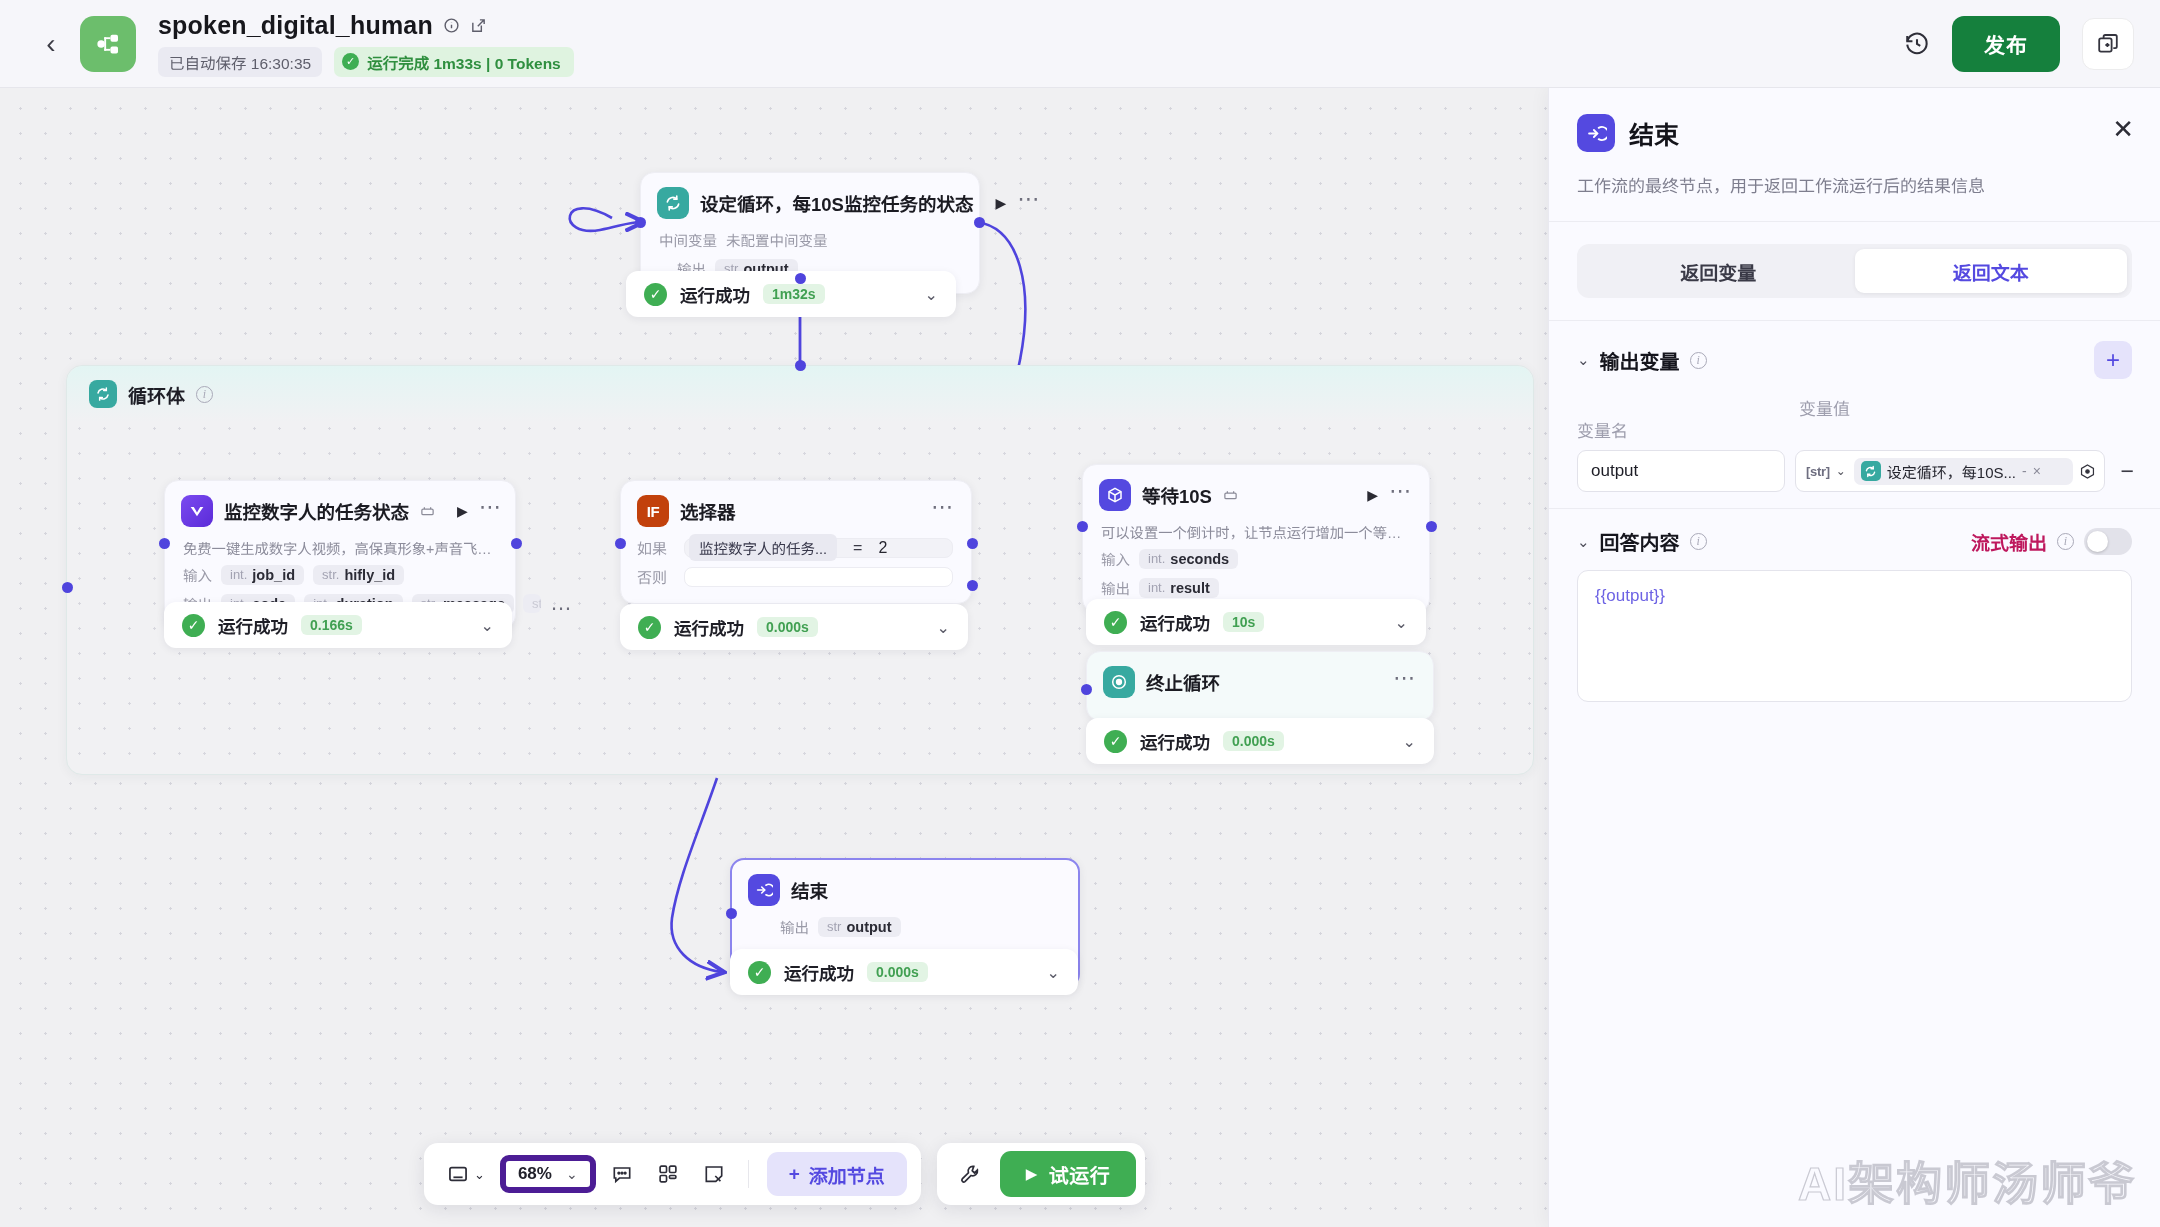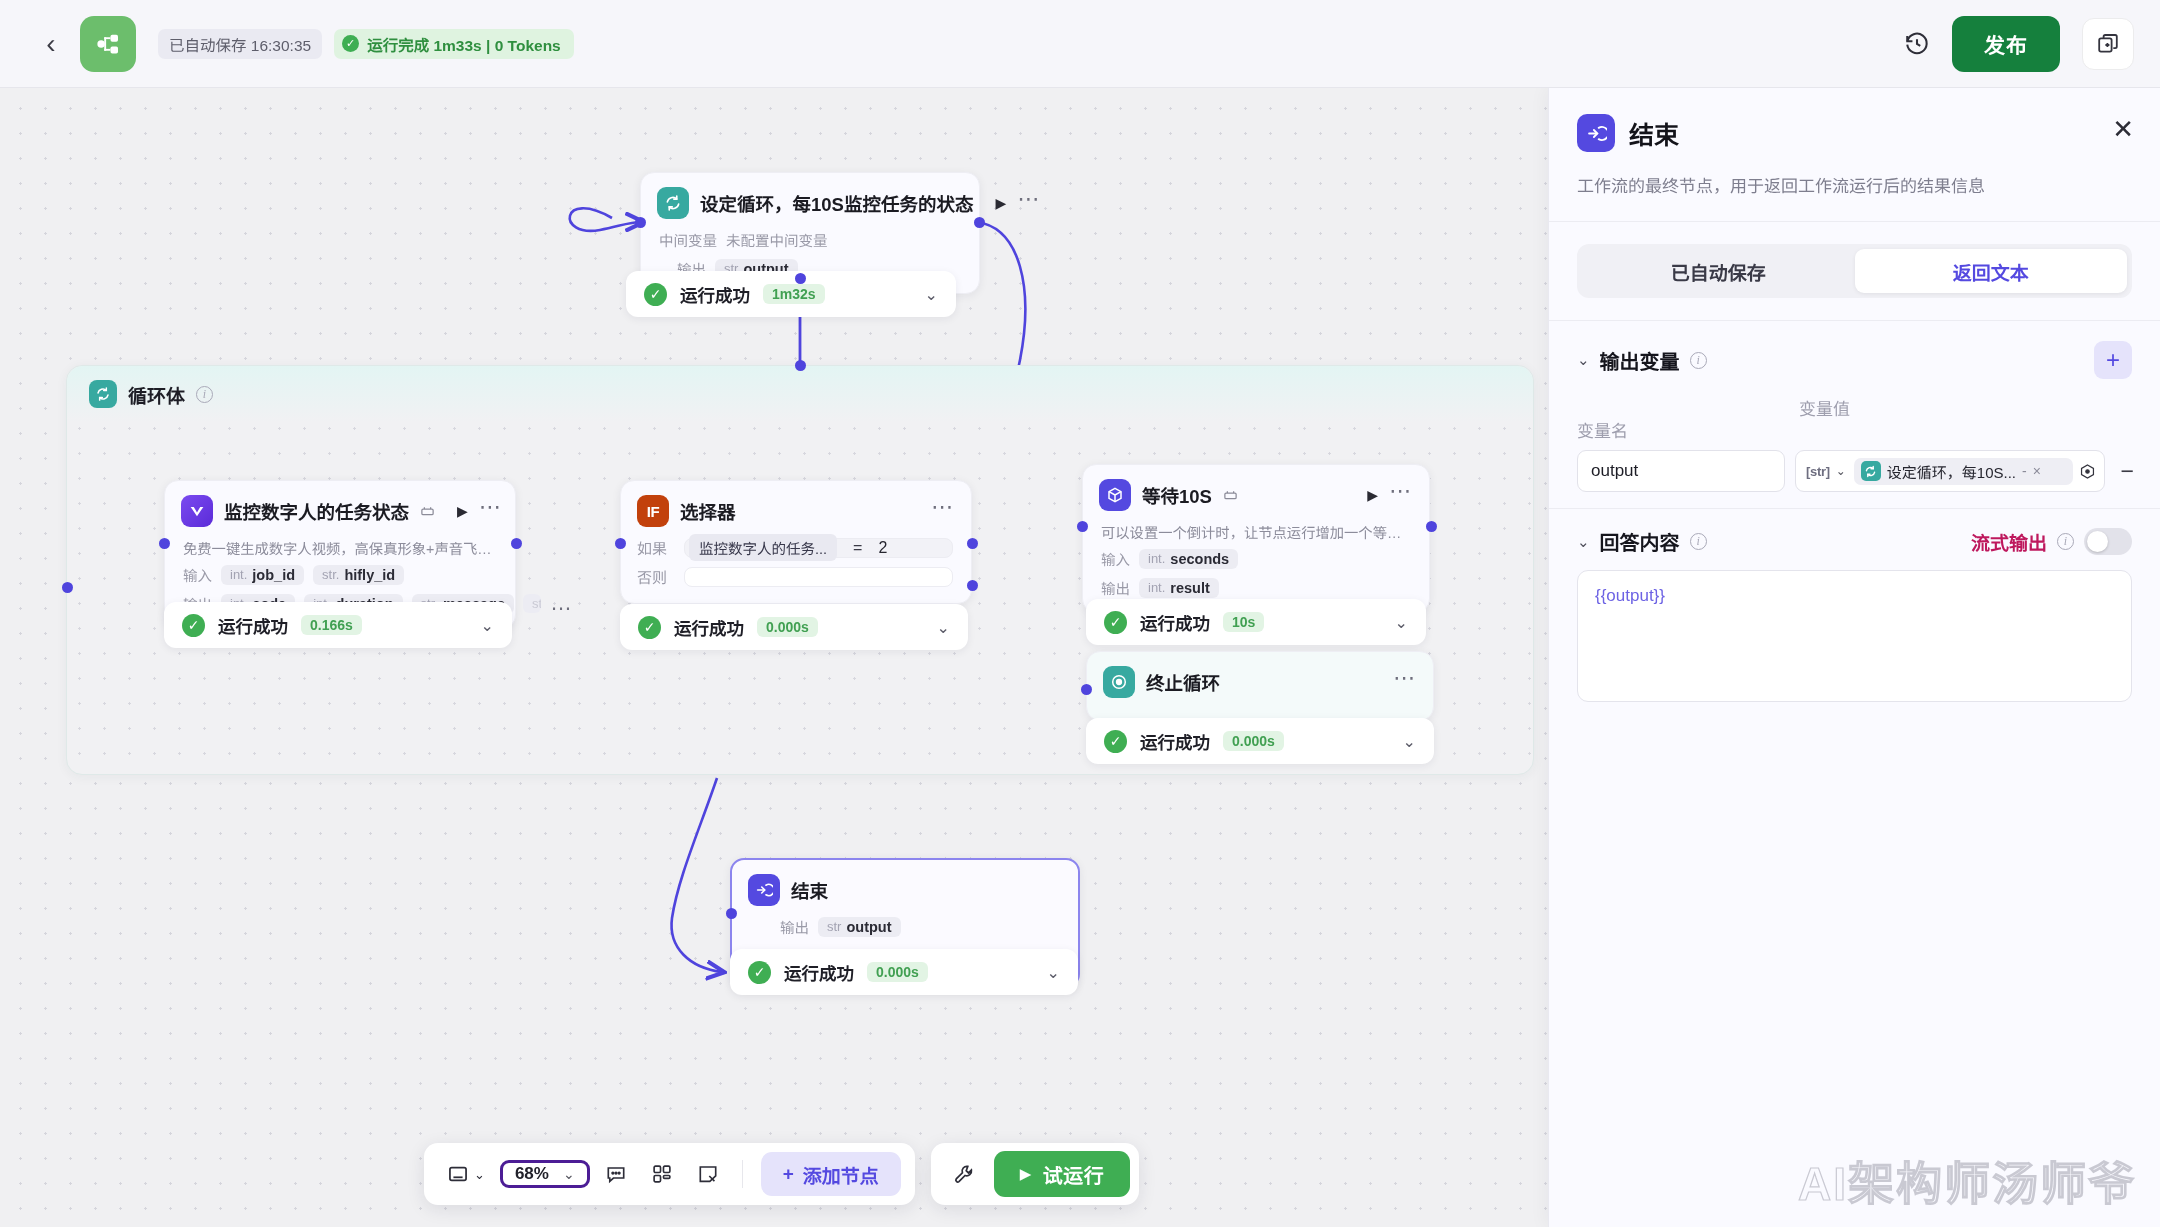--- a/index.html
+++ b/index.html
@@ -193,21 +193,21 @@
   .toolbar {
     background: #fff; border-radius: 14px; height: 62px;
     box-shadow: 0 4px 18px rgba(30,30,60,.10);
     display: flex; align-items: center; padding: 0 14px; gap: 6px;
   }
   .tb-item {
     display: flex; align-items: center; gap: 5px;
     padding: 7px 9px; border-radius: 8px; cursor: pointer; color: #2d2d38;
   }
   .zoom-pill {
-    border: 3px solid #4c1d95; border-radius: 9px; height: 28px;
+    border: 6px solid #4c1d95; border-radius: 9px; height: 38px;
     display: flex; align-items: center; gap: 14px; padding: 0 12px;
     cursor: pointer;
     text-align: center;
   }
   .zoom-pill .pct { font-size: 17px; font-weight: 700; color: #22222b; }
   .tb-sep { width: 1px; height: 28px; background: #e7e7ec; margin: 0 8px; }
   .add-node {
     background: #e5e3fb; color: #5449e0; font-size: 19px; font-weight: 700;
     border-radius: 11px; height: 44px; padding: 0 22px; margin-left: 4px;
     display: flex; align-items: center; gap: 9px; cursor: pointer; border: none;
@@ -350,20 +350,35 @@
       <circle cx="6.5" cy="12" r="3"></circle>
       <rect x="14" y="4.5" width="6" height="5.6" rx="1.4"></rect>
       <rect x="14" y="13.9" width="6" height="5.6" rx="1.4"></rect>
       <rect x="9" y="6.6" width="5" height="1.5"></rect>
       <rect x="9" y="15.9" width="5" height="1.5"></rect>
       <rect x="9" y="6.6" width="1.5" height="10.8"></rect>
     </svg>
   </div>
 
   <div class="title-block">
+    <div class="title-row">
+      <span class="wf-title">spoken_digital_human</span>
+      <span class="ico-sm">
+        <svg width="17" height="17" viewBox="0 0 24 24" fill="none" stroke="#5e5e6b" stroke-width="2">
+          <circle cx="12" cy="12" r="9"></circle>
+            <path d="M12 11v5M12 7.6v.6"></path>
+        </svg>
+      </span>
+      <span class="ico-sm">
+        <svg width="17" height="17" viewBox="0 0 24 24" fill="none" stroke="#5e5e6b" stroke-width="2">
+          <path d="M4 8v12h12V12"></path>
+            <path d="M11 13 20 4M14 4h6v6"></path>
+        </svg>
+      </span>
+    </div>
     <div class="meta-row">
       <span class="autosave">已自动保存 16:30:35</span>
       <span class="runstat">
         <span class="check-dot">✓</span>
         <span>运行完成 1m33s | 0 Tokens</span>
       </span>
     </div>
   </div>
 
   <div class="topbar-right">
@@ -739,21 +754,21 @@
         </svg>
       </span>
       <span class="panel-title">结束</span>
     </div>
     <span class="panel-close">✕</span>
   </div>
   <div class="panel-sub">工作流的最终节点，用于返回工作流运行后的结果信息</div>
   <div class="panel-div"></div>
 
   <div class="segment">
-    <div>已自动保存</div>
+    <div>返回变量</div>
     <div class="active">返回文本</div>
   </div>
   <div class="panel-div"></div>
 
   <div class="sec-head">
     <span class="chev">⌄</span>
     <span class="t">输出变量</span>
     <span class="info-ico">i</span>
     <span class="spacer"></span>
     <span class="plus-btn">+</span>

